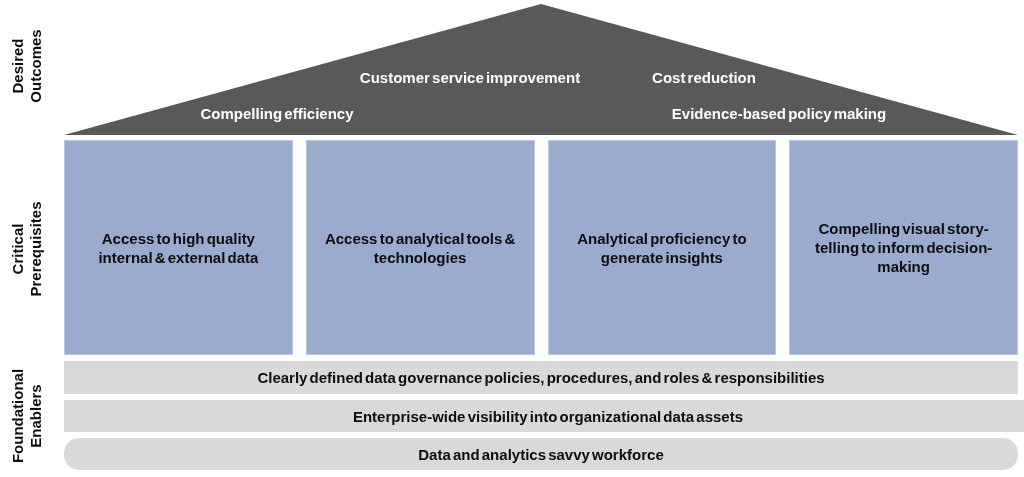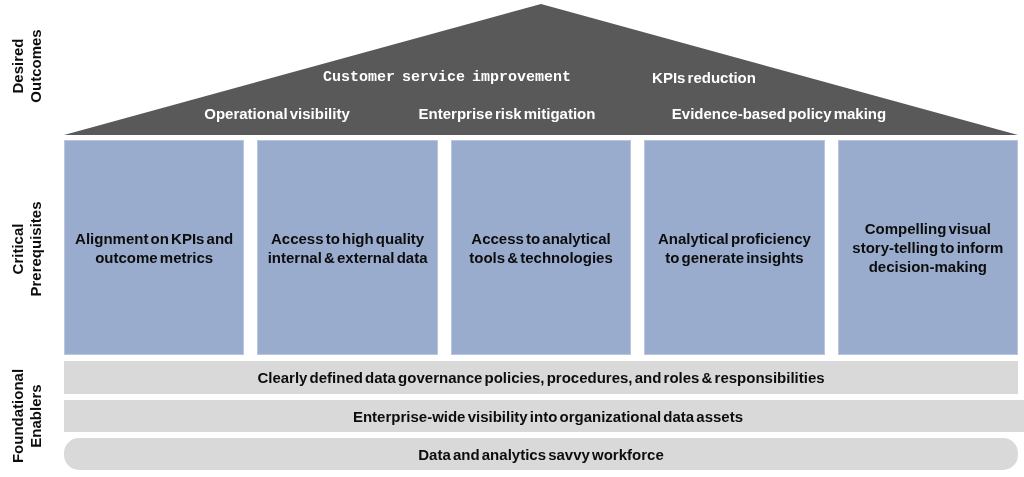--- a/index.html
+++ b/index.html
@@ -68,21 +68,21 @@
     position: absolute;
     transform: translateX(-50%);
     color: var(--triangle-text, #ffffff);
     font-weight: bold;
     font-size: 15px;
     white-space: nowrap;
     word-spacing: -2px;
   }
   .tri-label.row1 { top: 69px; }
   .tri-label.row2 { top: 105px; }
-  .tri-label.l-customer { left: 447px; font-family: Liberation Mono, monospace; }
+  .tri-label.l-customer { left: 470px; }
   .tri-label.l-cost     { left: 704px; }
   .tri-label.l-opeff    { left: 277px; }
   .tri-label.l-risk     { left: 507px; }
   .tri-label.l-evidence { left: 779px; }
 
   
   .boxes-row {
     position: absolute;
     left: 64px;
     top: 140px;
@@ -143,29 +143,25 @@
   </div>
   <div class="side-label side-label-foundational">
     <div>Foundational</div>
     <div>Enablers</div>
   </div>
 
   <div class="triangle"></div>
 
 
   <div class="tri-label row1 l-customer">Customer service improvement</div>
-  <div class="tri-label row1 l-cost">KPIs reduction</div>
-  <div class="tri-label row2 l-opeff">Operational visibility</div>
-  <div class="tri-label row2 l-risk">Enterprise risk mitigation</div>
+  <div class="tri-label row1 l-cost">Cost reduction</div>
+  <div class="tri-label row2 l-opeff">Compelling efficiency</div>
   <div class="tri-label row2 l-evidence">Evidence-based policy making</div>
 
   <div class="boxes-row">
-    <div class="prereq-box">
-      <span>Alignment on KPIs and outcome metrics</span>
-    </div>
     <div class="prereq-box">
       <span>Access to high quality internal &amp; external data</span>
     </div>
     <div class="prereq-box">
       <span>Access to analytical tools &amp; technologies</span>
     </div>
     <div class="prereq-box">
       <span>Analytical proficiency to generate insights</span>
     </div>
     <div class="prereq-box">

